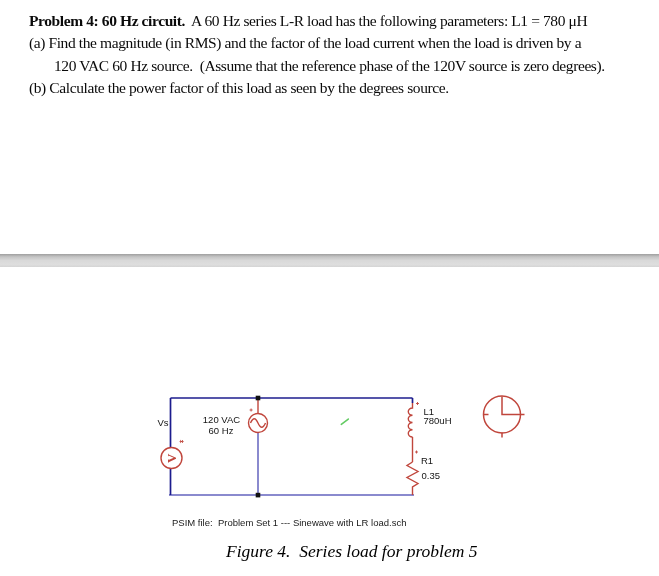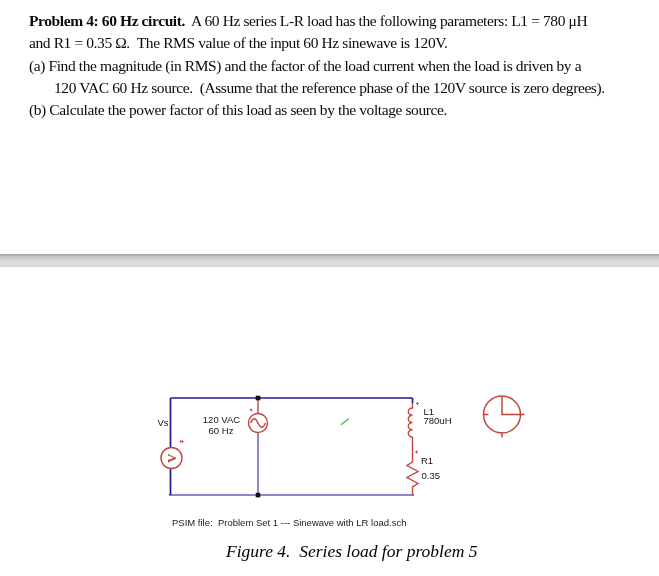--- a/index.html
+++ b/index.html
@@ -20,24 +20,23 @@
   .fig-caption{position:absolute;left:226px;top:541px;white-space:pre;
                font-family:"Liberation Serif",serif;font-style:italic;font-size:17.5px;color:#000;text-align:center;}
 </style>
 </head>
 <body>
 
 <div class="page">
 
   <div class="problem">
     <div class="pline"><span class="b">Problem 4: 60 Hz circuit.</span><span>  A 60 Hz series L-R load has the following parameters: L1 = 780 μH</span></div>
-    <div class="pline">and R1 = 0.35 Ω.  The RMS value of the input 60 Hz sinewave is 120V.</div>
     <div class="pline">(a) Find the magnitude (in RMS) and the factor of the load current when the load is driven by a</div>
     <div class="pline indent">120 VAC 60 Hz source.  (Assume that the reference phase of the 120V source is zero degrees).</div>
-    <div class="pline">(b) Calculate the power factor of this load as seen by the voltage source.</div>
+    <div class="pline">(b) Calculate the power factor of this load as seen by the degrees source.</div>
   </div>
 
   <div class="divider"></div>
 
   <svg class="schematic" viewBox="0 0 659 576" xmlns="http://www.w3.org/2000/svg">
 
     <g fill="none" stroke="#8a8ace" stroke-width="2">
       <path d="M169,495 H414"></path>
       <path d="M258,431 V495"></path>
     </g>

